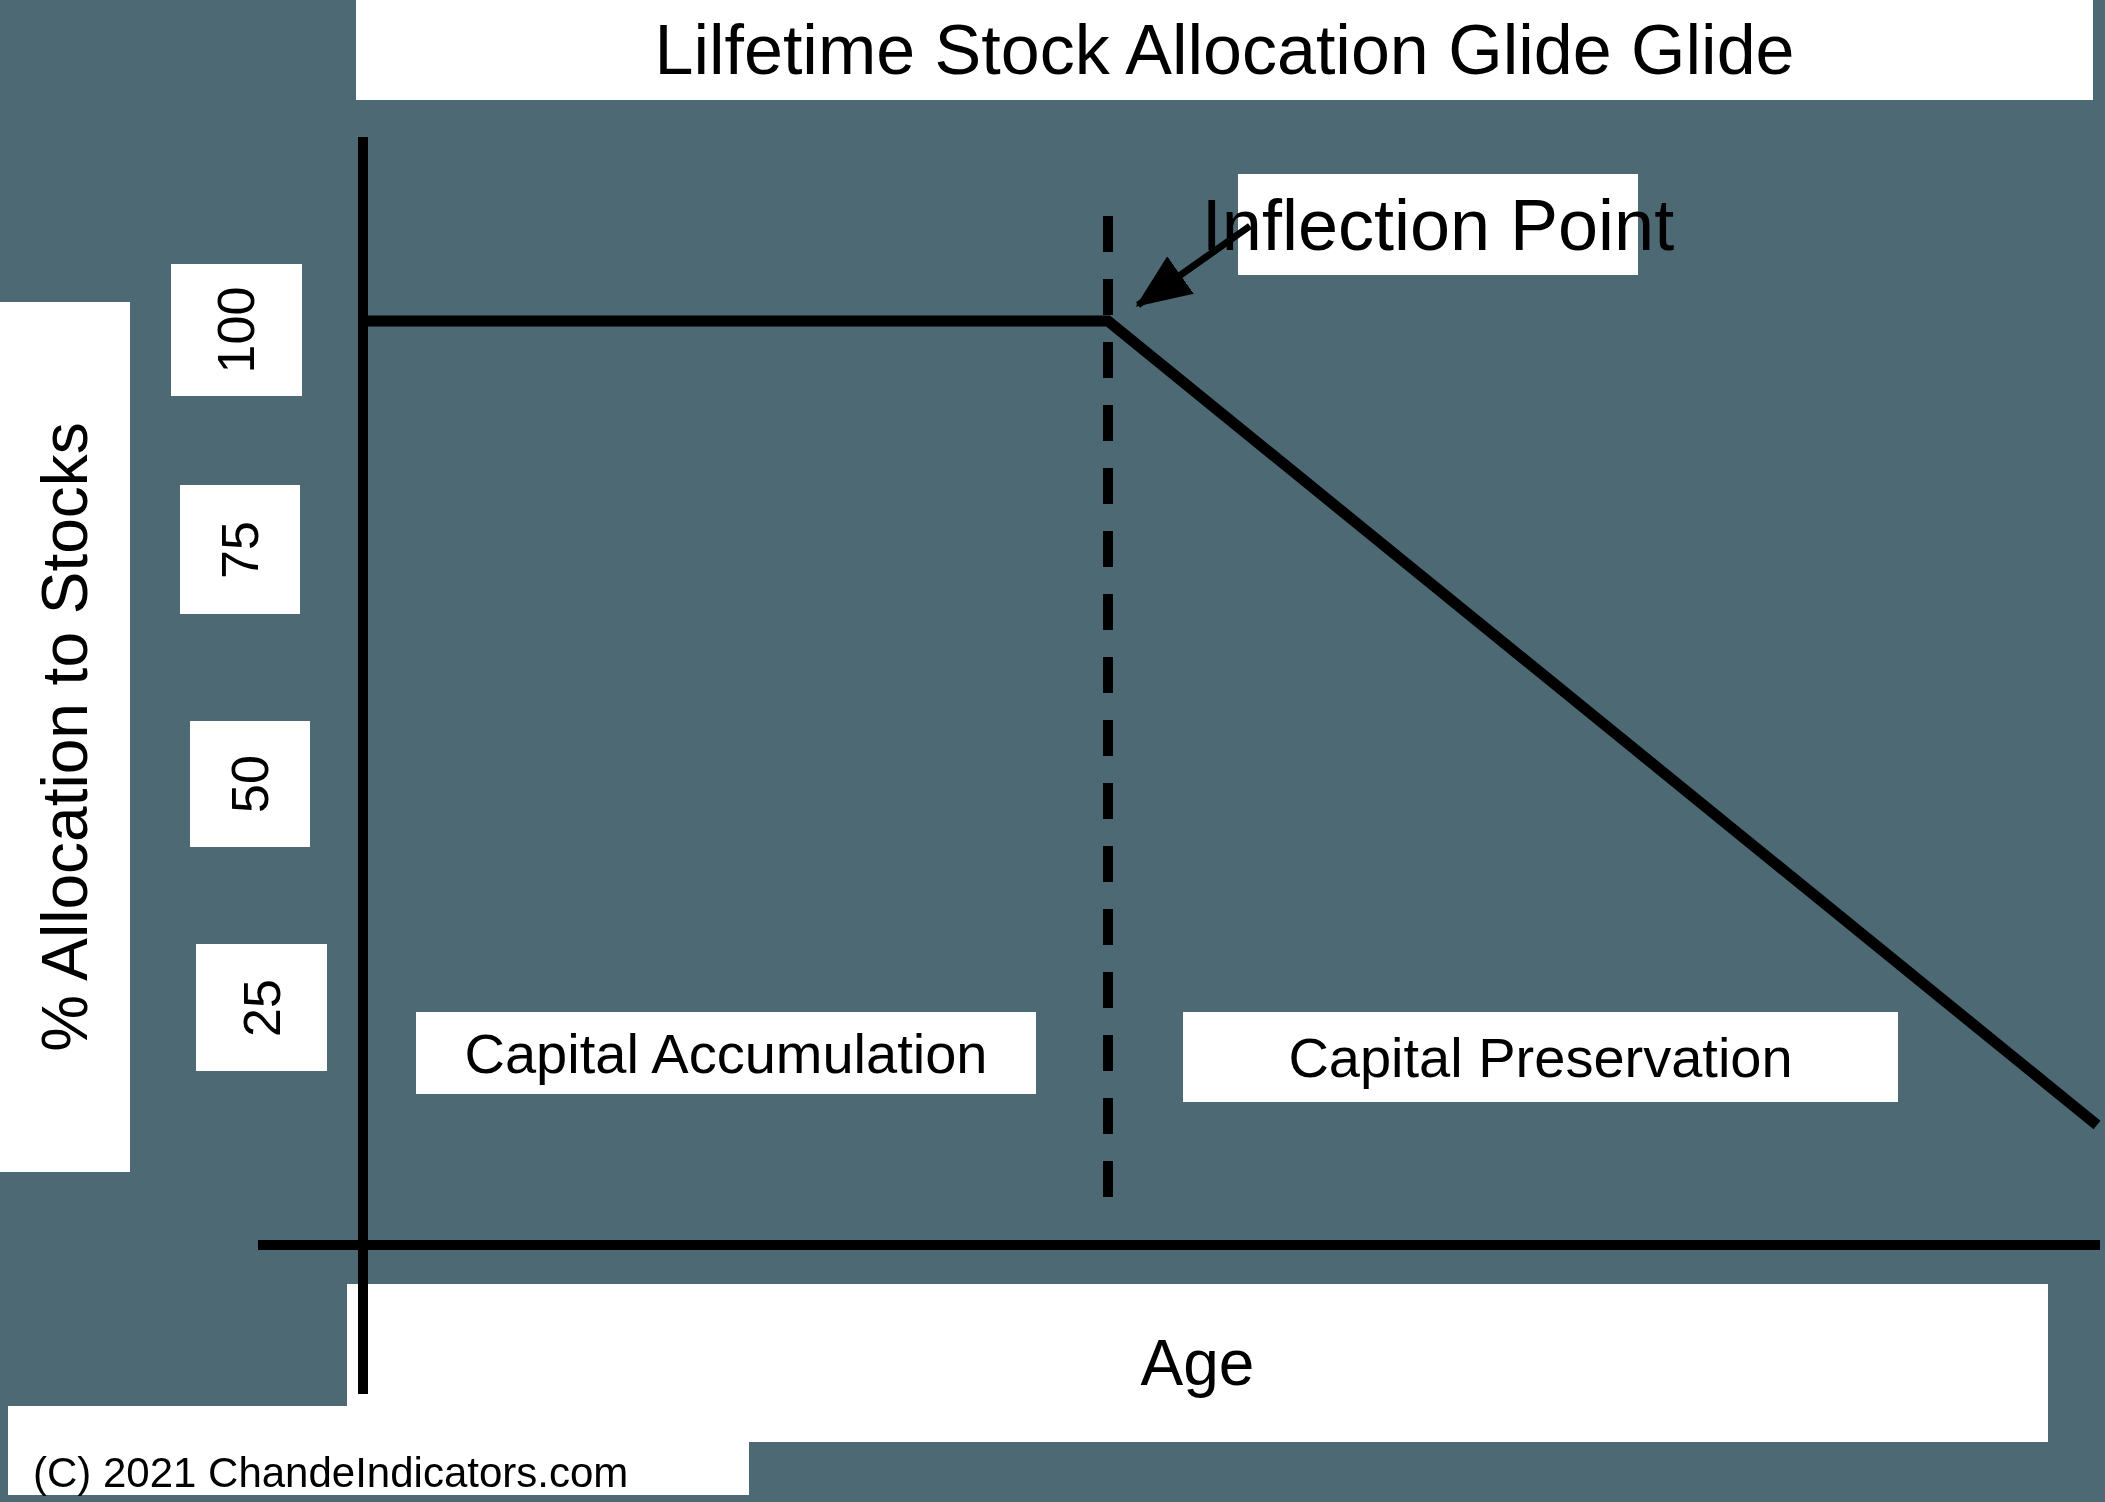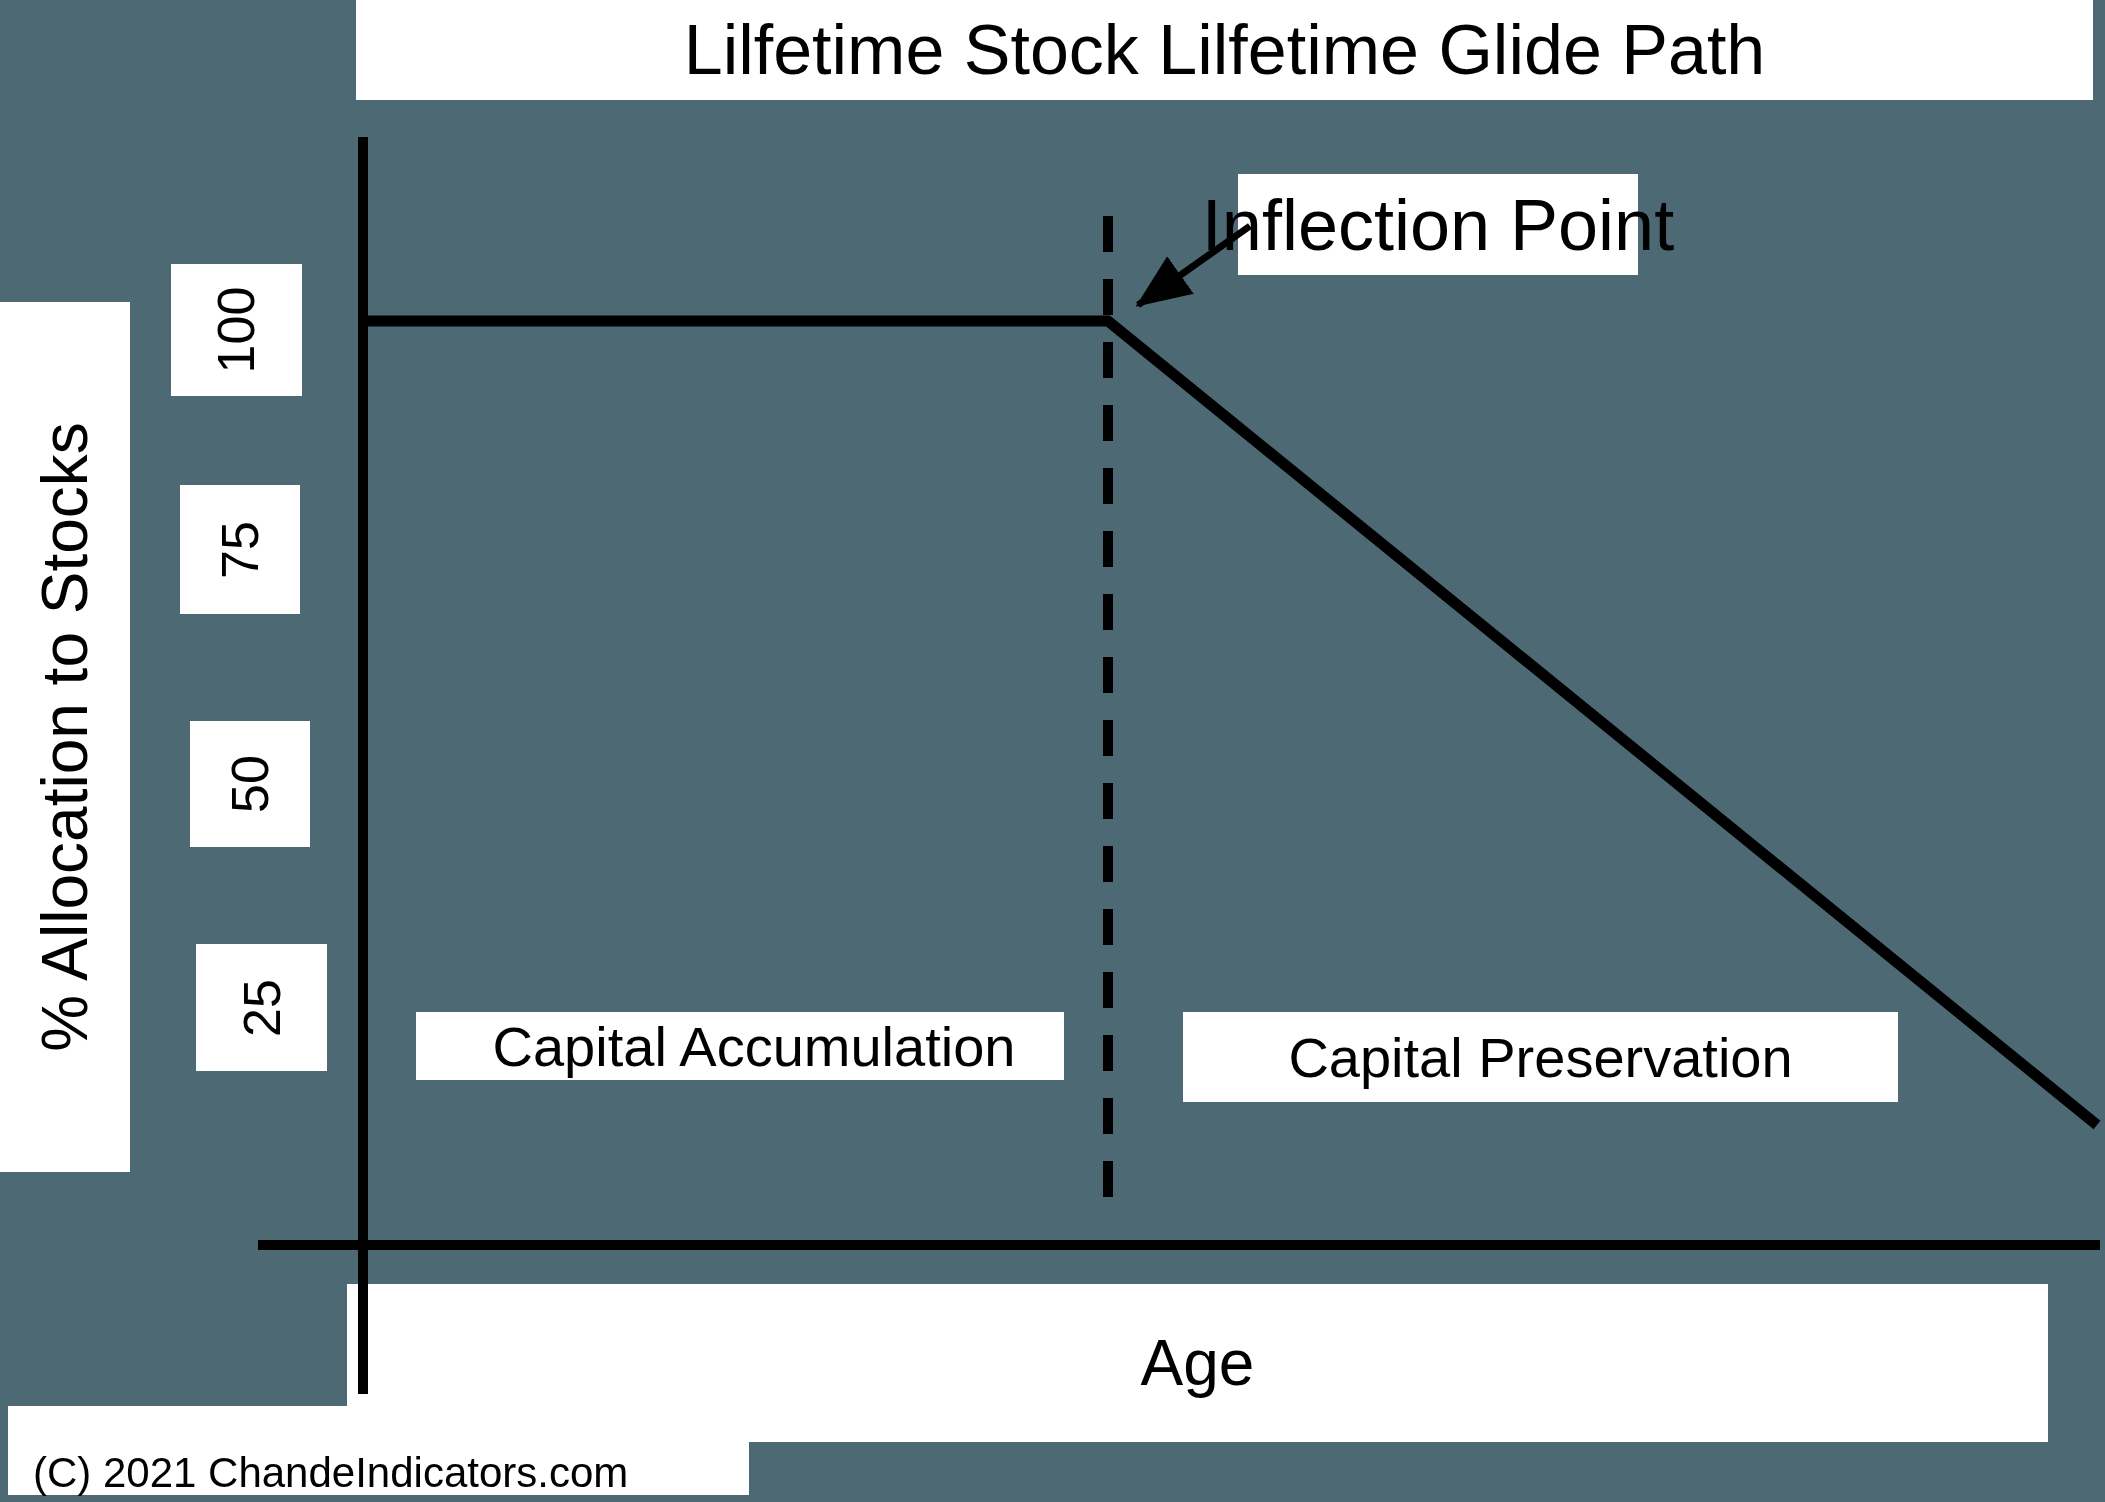--- a/index.html
+++ b/index.html
@@ -14,33 +14,33 @@
   .nowrap{white-space:nowrap;}
   .vtext{transform:rotate(-90deg);white-space:nowrap;}
 
   #title-box{left:356px;top:0;width:1737px;height:100px;font-size:70px;}
   #ylabel-box{left:0;top:302px;width:130px;height:870px;font-size:64px;}
   #tick-100{left:171px;top:264px;width:131px;height:132px;font-size:52px;}
   #tick-75{left:180px;top:485px;width:120px;height:129px;font-size:52px;}
   #tick-50{left:190px;top:721px;width:120px;height:126px;font-size:52px;}
   #tick-25{left:196px;top:944px;width:131px;height:127px;font-size:52px;}
   #inflection-box{left:1238px;top:174px;width:400px;height:101px;font-size:72px;}
-  #accum-box{left:416px;top:1012px;width:620px;height:68px;font-size:56px;padding-left:28px;}
+  #accum-box{left:416px;top:1012px;width:620px;height:82px;font-size:56px;}
   #preserve-box{left:1183px;top:1012px;width:715px;height:90px;font-size:56px;}
   #age-box{left:347px;top:1284px;width:1701px;height:158px;font-size:64px;}
   #copyright-box{left:8px;top:1406px;width:741px;height:89px;display:flex;align-items:center;font-size:42px;}
   #copyright-box span{padding-left:25px;margin-top:44px;}
 
   #chart-lines{position:absolute;left:0;top:0;width:2105px;height:1502px;pointer-events:none;}
 </style>
 </head>
 <body>
 
 <div class="box center" id="title-box">
-  <span class="nowrap">Lilfetime Stock Lilfetime Glide Path</span>
+  <span class="nowrap">Lilfetime Stock Allocation Glide Glide</span>
 </div>
 
 <div class="box center" id="ylabel-box">
   <span class="vtext">% Allocation to Stocks</span>
 </div>
 
 <div class="box center" id="tick-100">
   <span class="vtext">100</span>
 </div>
 <div class="box center" id="tick-75">

